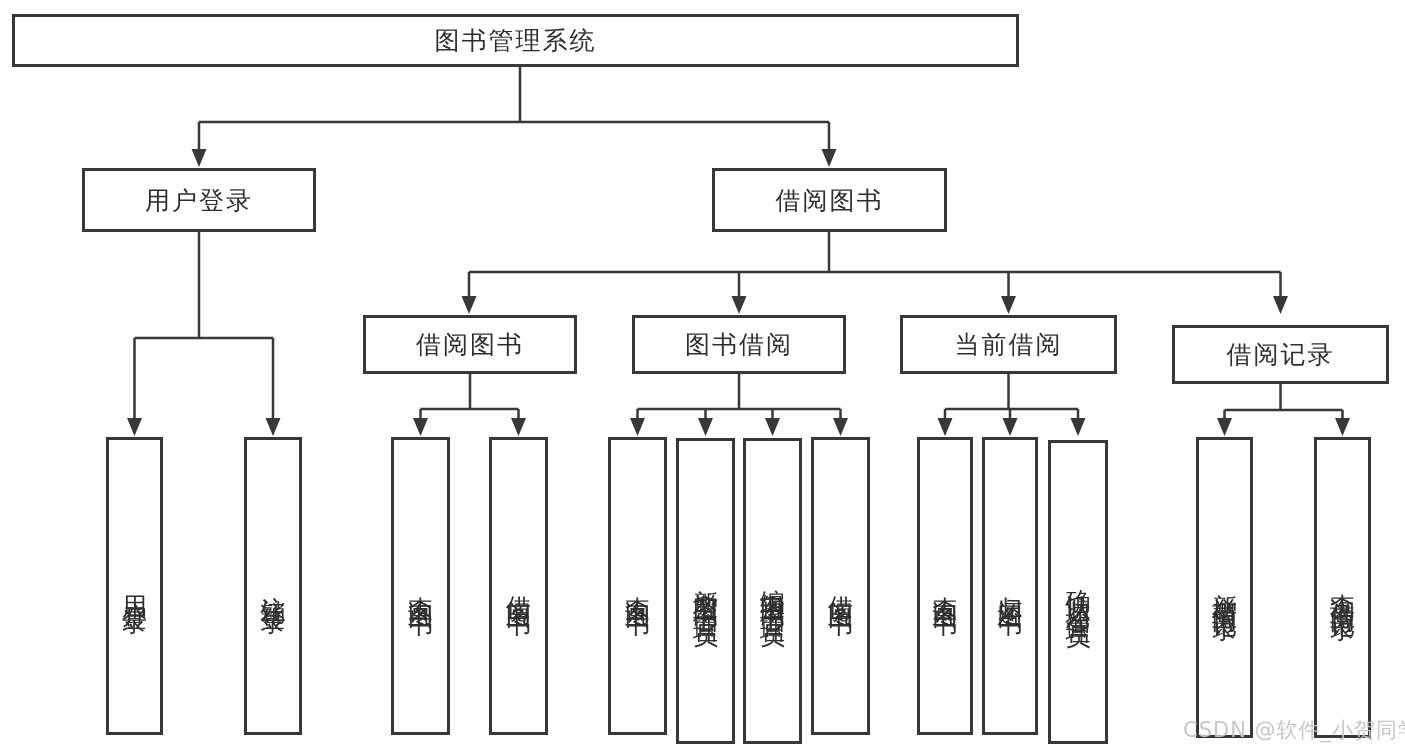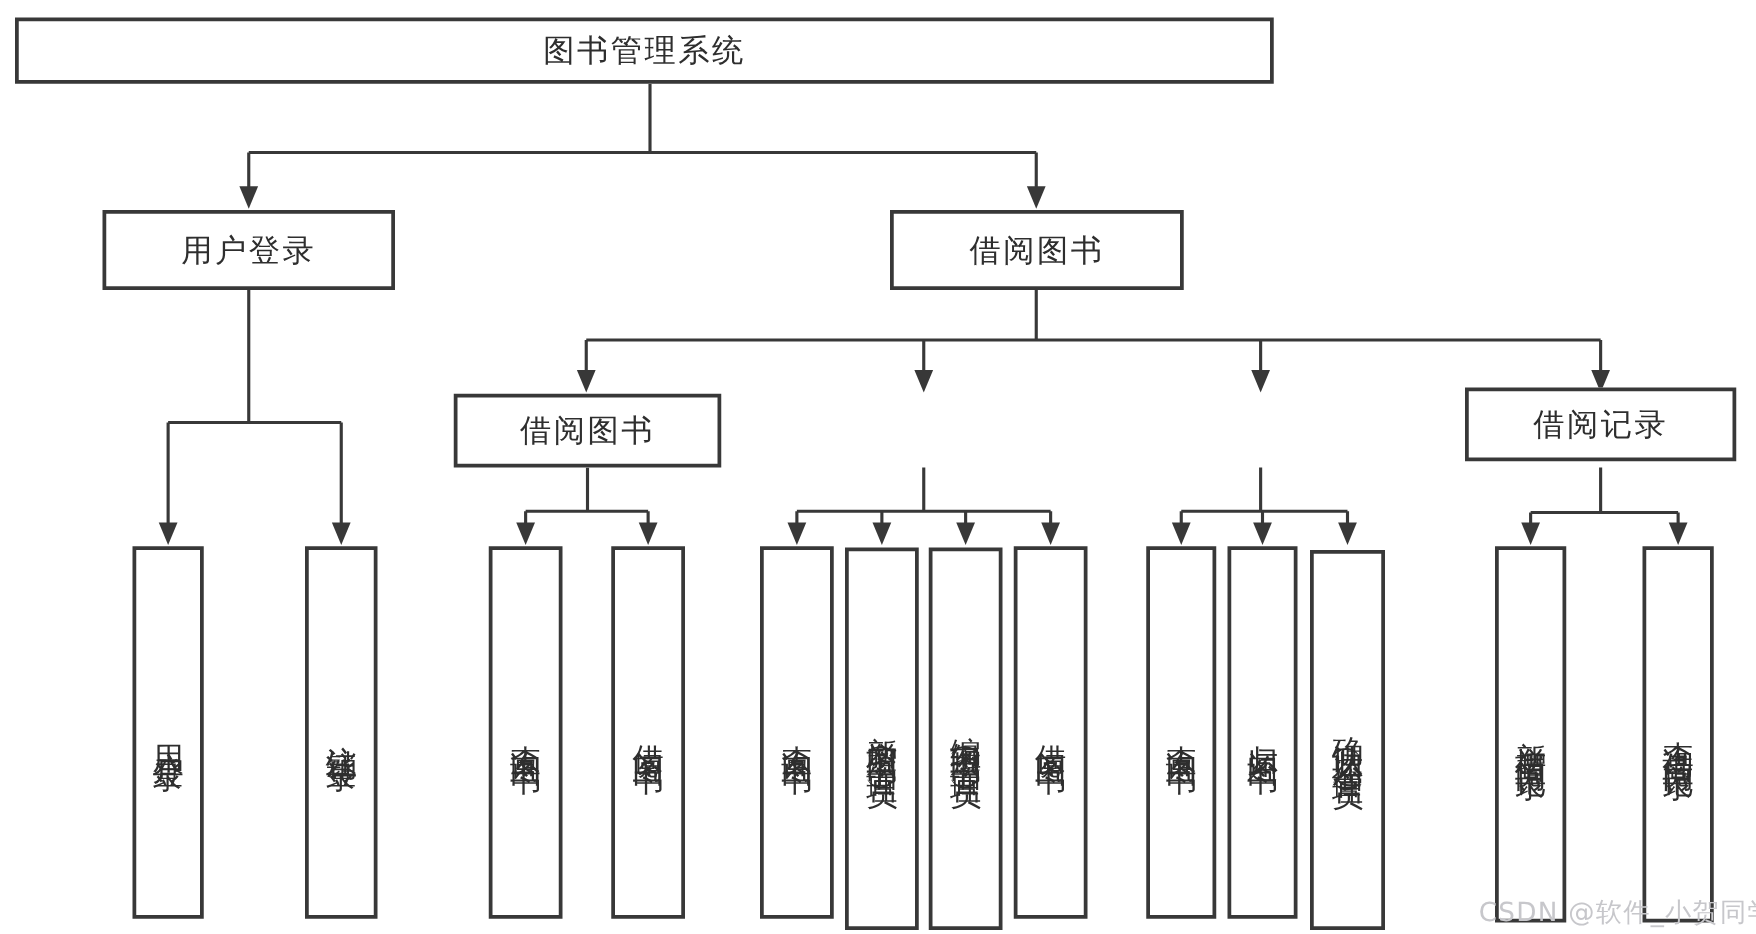--- a/index.html
+++ b/index.html
@@ -116,21 +116,27 @@
   <div class="box" style="left:82px; top:168px; width:234px; height:64px;">
     <span class="hlabel">用户登录</span>
   </div>
   <div class="box" style="left:712px; top:168px; width:235px; height:64px;">
     <span class="hlabel">借阅图书</span>
   </div>
 
   <div class="box" style="left:363px; top:315px; width:214px; height:59px;">
     <span class="hlabel">借阅图书</span>
   </div>
-  <div class="box" style="left:1172px; top:310px; width:217px; height:59px;">
+  <div class="box" style="left:632px; top:315px; width:214px; height:59px;">
+    <span class="hlabel">图书借阅</span>
+  </div>
+  <div class="box" style="left:900px; top:315px; width:217px; height:59px;">
+    <span class="hlabel">当前借阅</span>
+  </div>
+  <div class="box" style="left:1172px; top:325px; width:217px; height:59px;">
     <span class="hlabel">借阅记录</span>
   </div>
 
   <div class="box" style="left:106px; top:437px; width:57px; height:298px;">
     <span class="vtext">用户登录</span>
   </div>
   <div class="box" style="left:244px; top:437px; width:58px; height:298px;">
     <span class="vtext">注销登录</span>
   </div>
 

